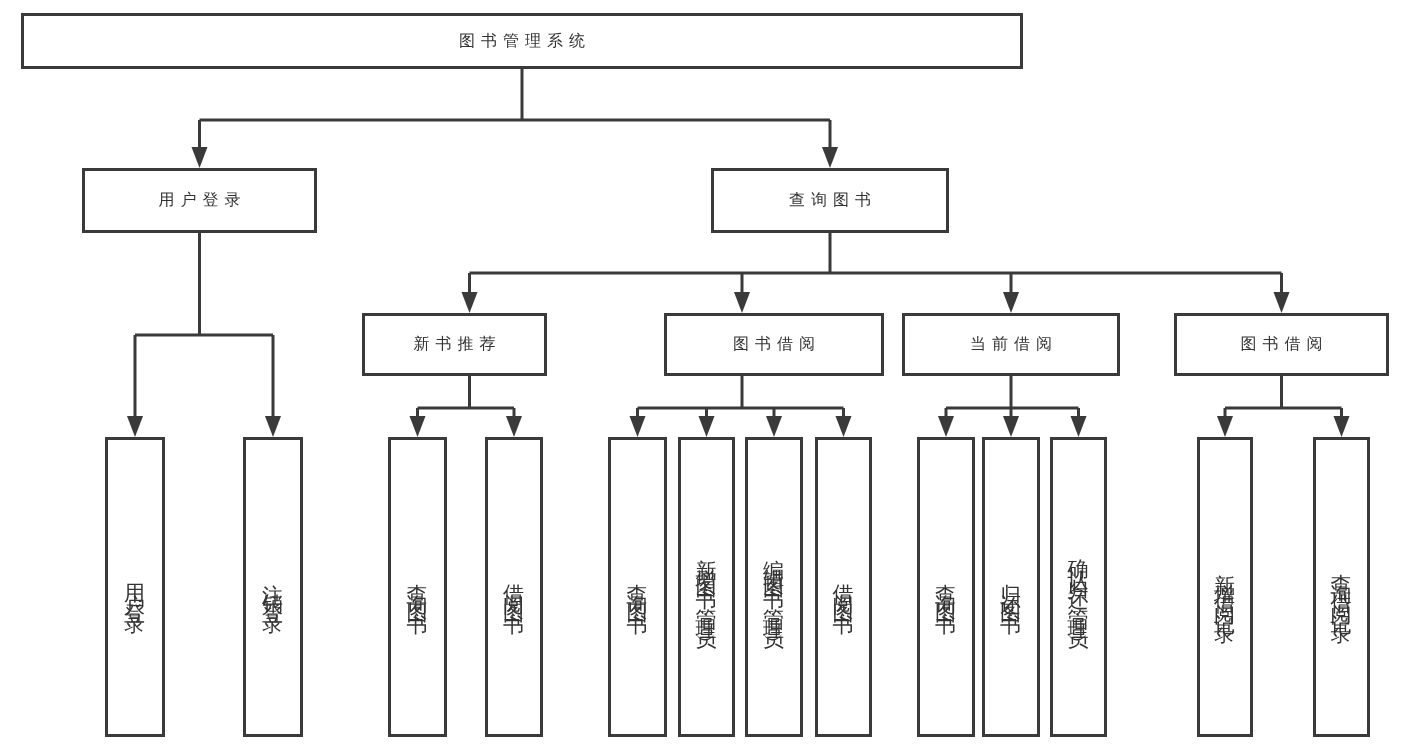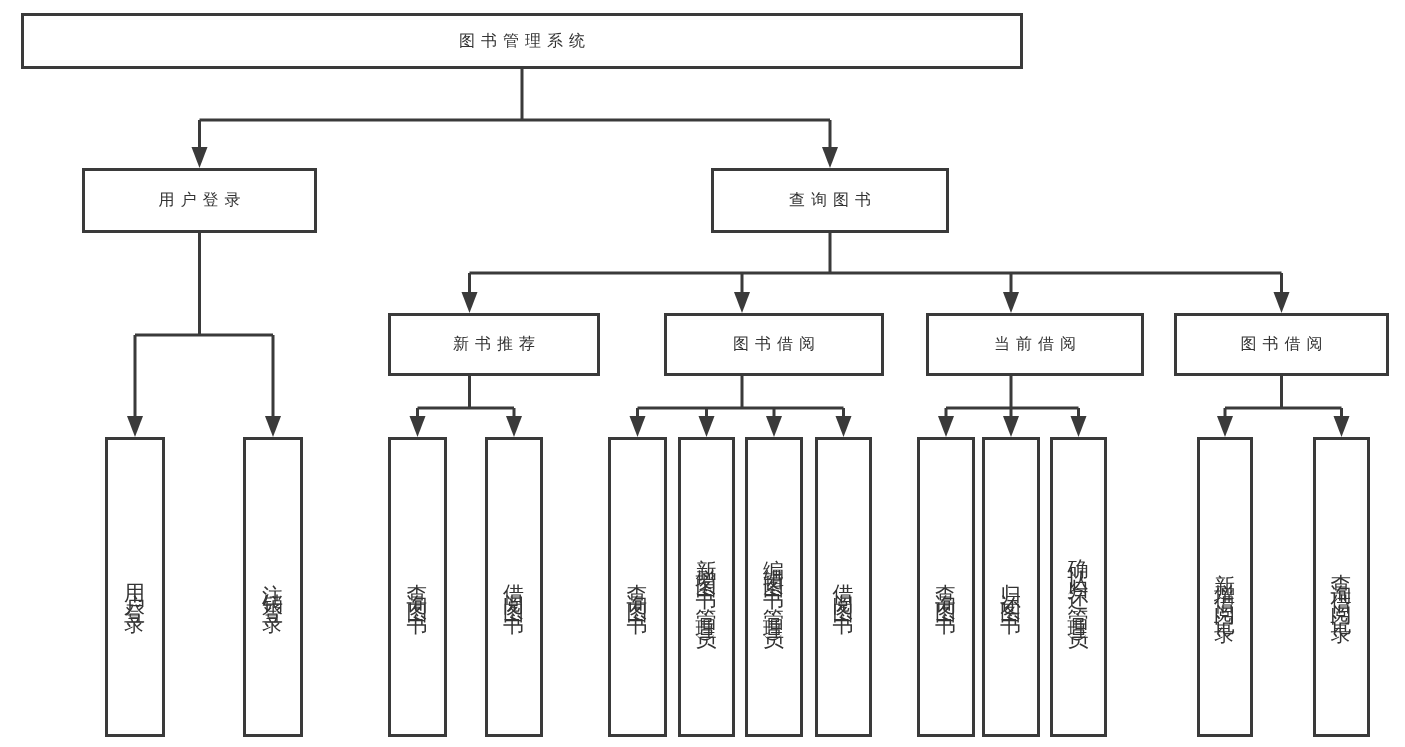--- a/index.html
+++ b/index.html
@@ -83,23 +83,23 @@
         <polygon points="1217,416 1233,416 1225,437"></polygon>
         <polygon points="1333.5,416 1349.5,416 1341.5,437"></polygon>
       </g>
     </svg>
 
   <div class="hbox" style="left:21px;top:13px;width:1002px;height:56px;">图书管理系统</div>
 
   <div class="hbox" style="left:82px;top:168px;width:235px;height:65px;">用户登录</div>
   <div class="hbox" style="left:711px;top:168px;width:238px;height:65px;">查询图书</div>
 
-  <div class="hbox" style="left:362px;top:313px;width:212px;height:63px;margin-left:26px;">新书推荐</div>
+  <div class="hbox" style="left:362px;top:313px;width:185px;height:63px;">新书推荐</div>
   <div class="hbox" style="left:664px;top:313px;width:220px;height:63px;">图书借阅</div>
-  <div class="hbox" style="left:902px;top:313px;width:218px;height:63px;margin-left:24px;">当前借阅</div>
+  <div class="hbox" style="left:902px;top:313px;width:218px;height:63px;">当前借阅</div>
   <div class="hbox" style="left:1174px;top:313px;width:215px;height:63px;">图书借阅</div>
 
   <div class="vbox" style="left:105px;width:60px;">
     <span>用户登录</span>
   </div>
   <div class="vbox" style="left:243px;width:60px;">
     <span>注销登录</span>
   </div>
 
   <div class="vbox" style="left:388px;width:59px;">

